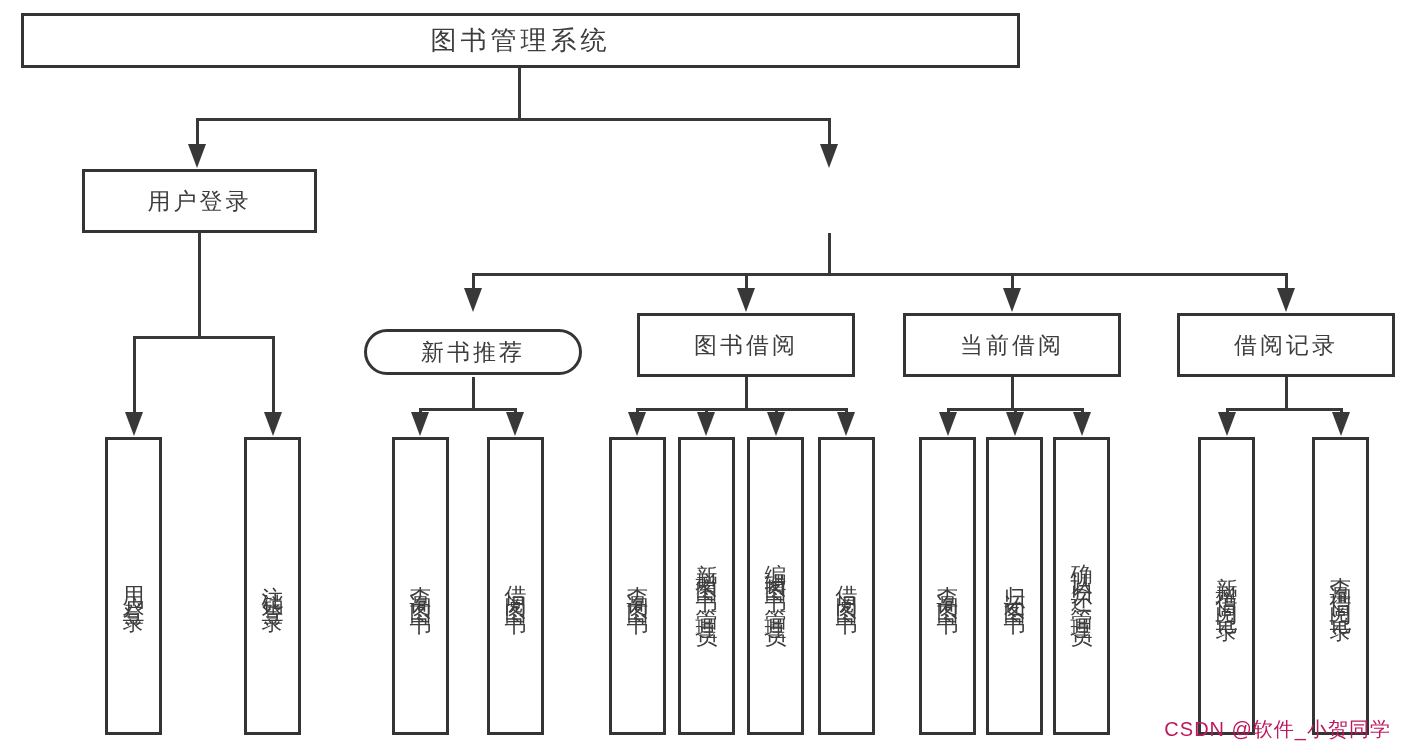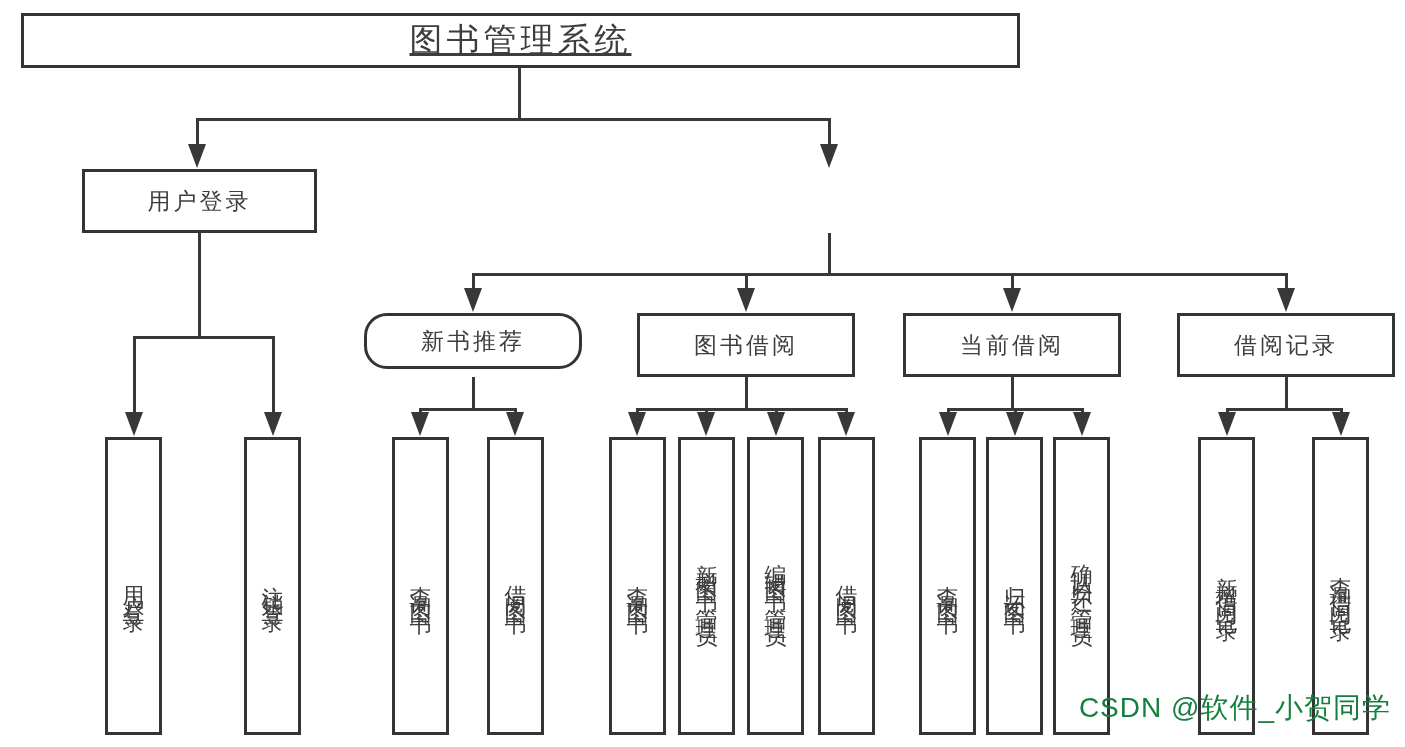--- a/index.html
+++ b/index.html
@@ -14,21 +14,21 @@
   .box{
     position:absolute;
     border:3px solid #343434;
     background:#ffffff;
     box-sizing:border-box;
     display:flex;align-items:center;justify-content:center;
     color:#3d3d3d;
     z-index:2;
   }
   .hb{font-size:23px;letter-spacing:3px;white-space:nowrap;}
-  .rootb{font-size:33px;letter-spacing:4px;text-decoration:underline;}
+  .rootb{font-size:26px;letter-spacing:4px;}
   .vb{width:57px;top:437px;height:298px;}
   .vb .vt{
     writing-mode:vertical-rl;
     text-orientation:upright;
     font-size:22px;
     letter-spacing:9px;
     line-height:1;
   }
   
   .ln{position:absolute;background:#383838;z-index:1;}
@@ -37,42 +37,42 @@
   
   .ar{
     position:absolute;width:0;height:0;
     border-left:9px solid transparent;
     border-right:9px solid transparent;
     border-top:24px solid #383838;
     z-index:1;
   }
   .watermark{
     position:absolute;
-    right:14px;bottom:20px;
-    font-size:28px;
-    color:#15803d;
+    right:14px;bottom:4px;
+    font-size:20px;
+    color:#be185d;
     letter-spacing:1px;
     z-index:5;
     white-space:nowrap;
   }
 </style>
 </head>
 <body>
 
 <div id="canvas">
 
   <div class="box hb rootb" style="left:21px;top:13px;width:999px;height:55px;">
     <span>图书管理系统</span>
   </div>
 
   <div class="box hb" style="left:82px;top:169px;width:235px;height:64px;">
     <span>用户登录</span>
   </div>
 
-  <div class="box hb" style="left:364px;top:313px;width:218px;height:56px;border-radius:23px;">
+  <div class="box hb" style="left:364px;top:329px;width:218px;height:46px;border-radius:23px;">
     <span>新书推荐</span>
   </div>
   <div class="box hb" style="left:903px;top:313px;width:218px;height:64px;">
     <span>当前借阅</span>
   </div>
   <div class="box hb" style="left:637px;top:313px;width:218px;height:64px;">
     <span>图书借阅</span>
   </div>
   <div class="box hb" style="left:1177px;top:313px;width:218px;height:64px;">
     <span>借阅记录</span>

